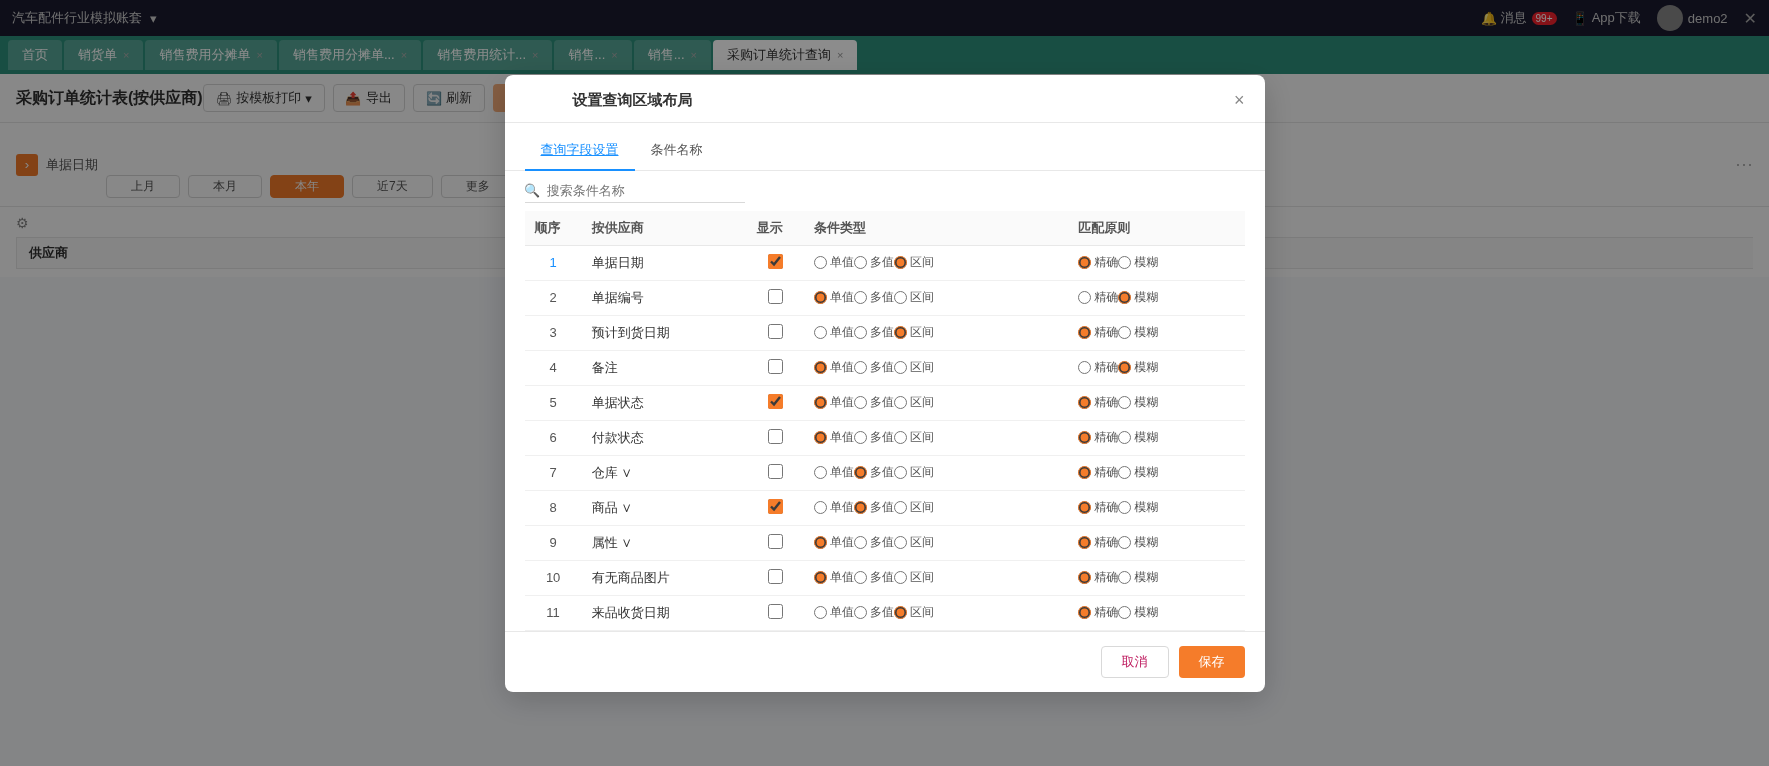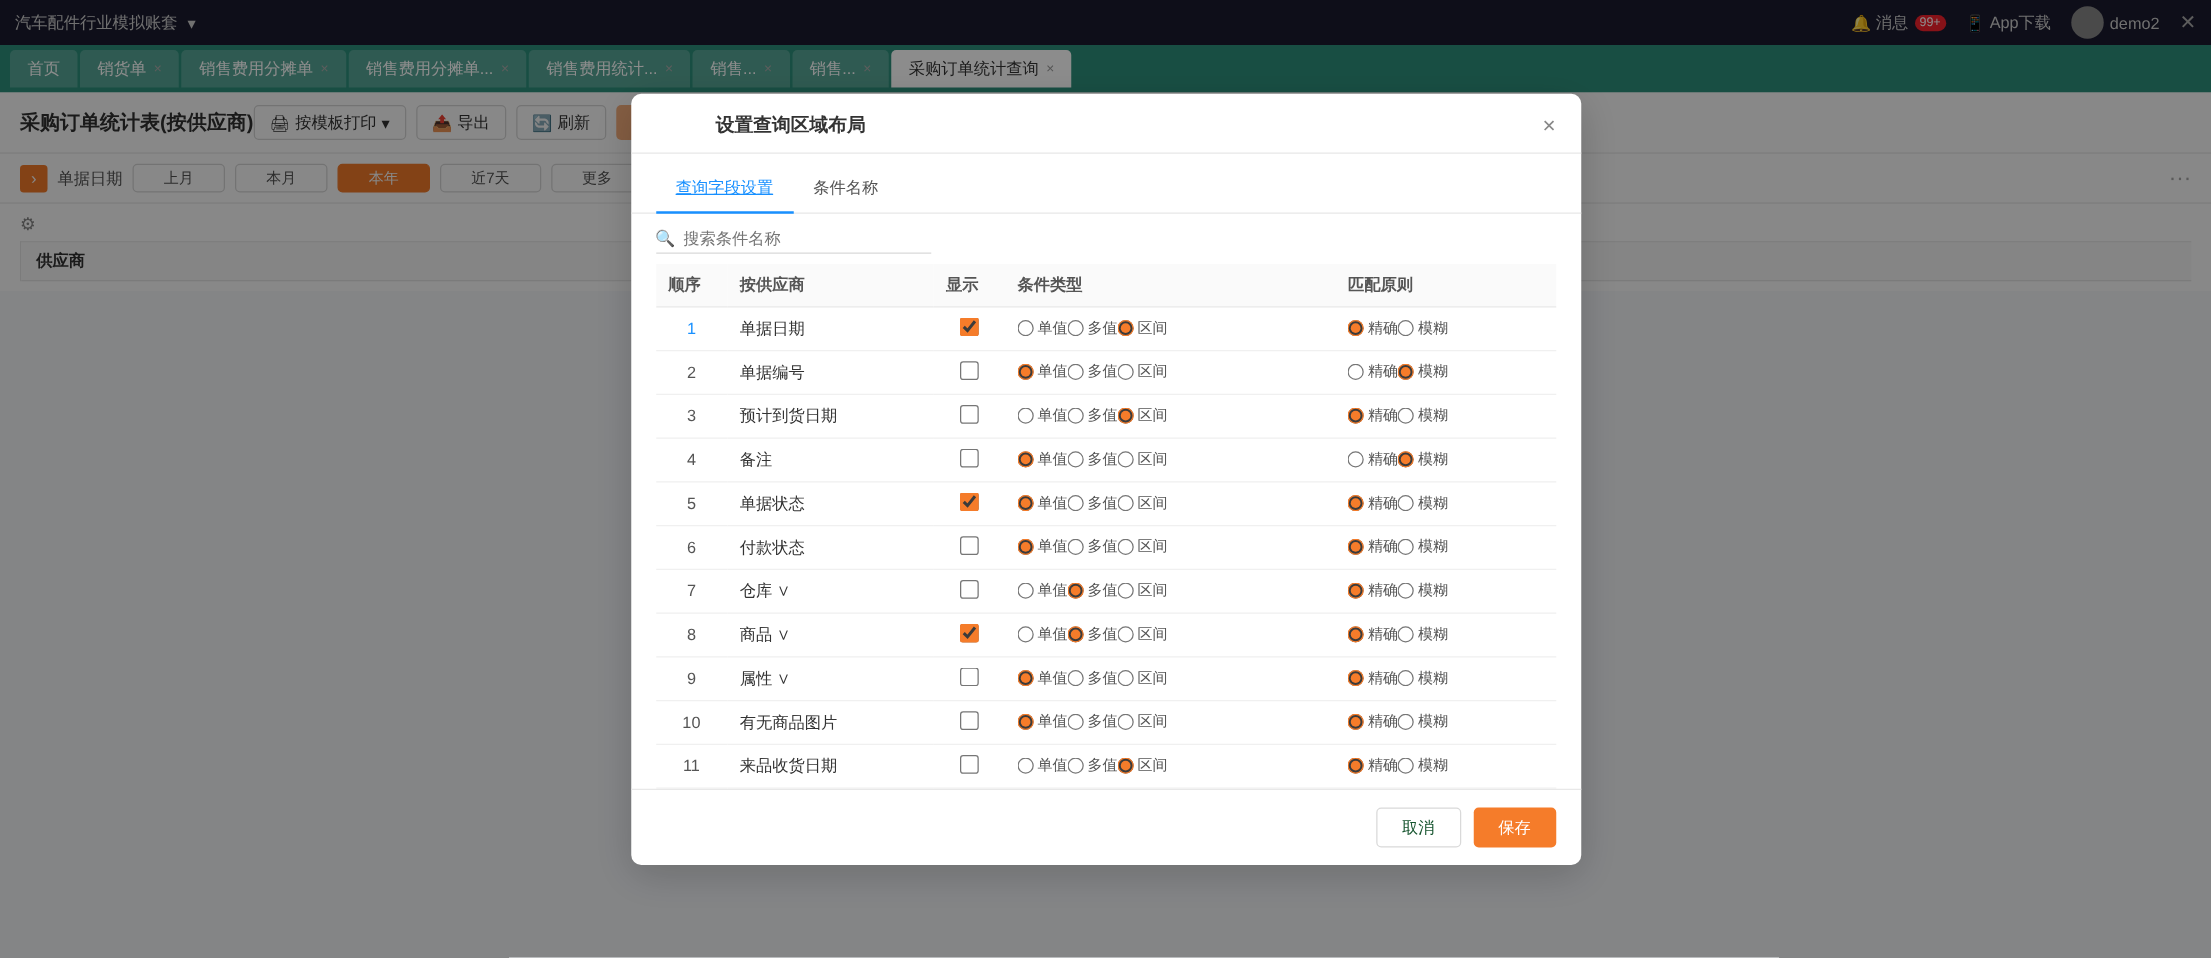--- a/index.html
+++ b/index.html
@@ -62,21 +62,21 @@
     .filter-bar {
       background: white;
       padding: 8px 16px;
       display: flex;
       align-items: center;
       gap: 8px;
       border-bottom: 1px solid #e8e8e8;
     }
     .filter-toggle { background: #f57c2a; color: white; border: none; width: 22px; height: 22px; border-radius: 3px; cursor: pointer; display: flex; align-items: center; justify-content: center; }
     .filter-label { font-size: 13px; color: #555; }
-    .filter-date-btn { padding: 2px 24px; border: 1px solid #d9d9d9; border-radius: 4px; background: white; cursor: pointer; font-size: 12px; color: #555; }
+    .filter-date-btn { padding: 2px 24px; border: 1px solid #d9d9d9; border-radius: 4px; background: white; cursor: pointer; font-size: 12px; color: #555; margin-top: 44px; }
     .filter-date-btn.active { background: #f57c2a; color: white; border-color: #f57c2a; }
     .filter-date-range { font-size: 12px; color: #777; margin-left: 4px; }
 
     
     .table-area {
       background: white;
       margin: 0;
       padding: 8px 16px;
     }
     .gear-icon { color: #888; cursor: pointer; font-size: 14px; }
@@ -190,21 +190,21 @@
     .dialog-table-wrapper::-webkit-scrollbar-thumb { background: #ccc; border-radius: 3px; }
 
     
     .dialog-footer {
       padding: 14px 20px;
       display: flex;
       justify-content: flex-end;
       gap: 10px;
       border-top: 1px solid #e8e8e8;
     }
-    .btn-cancel { padding: 6px 20px; border: 1px solid #d9d9d9; background: white; border-radius: 4px; cursor: pointer; font-size: 13px; color: #14532d; }
+    .btn-cancel { padding: 6px 20px; border: 1px solid #d9d9d9; background: white; border-radius: 4px; cursor: pointer; font-size: 13px; color: #be185d; }
     .btn-save { padding: 6px 20px; background: #f57c2a; color: white; border: none; border-radius: 4px; cursor: pointer; font-size: 13px; font-weight: 500; }
 
     
     .bg-page { filter: brightness(0.97); }
   </style>
 </head>
 <body>
 
 <div class="top-bar">
   <div class="top-bar-left">

